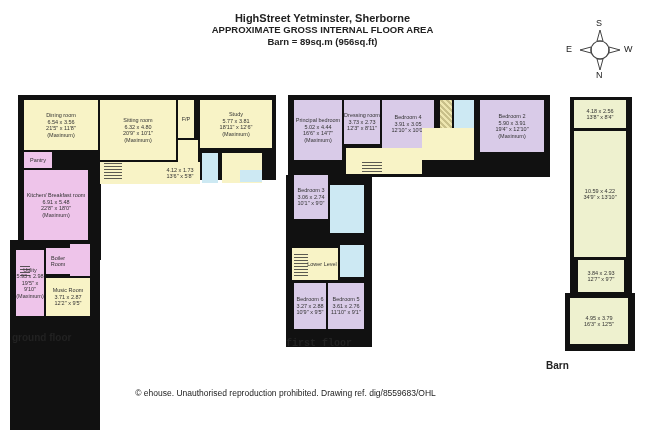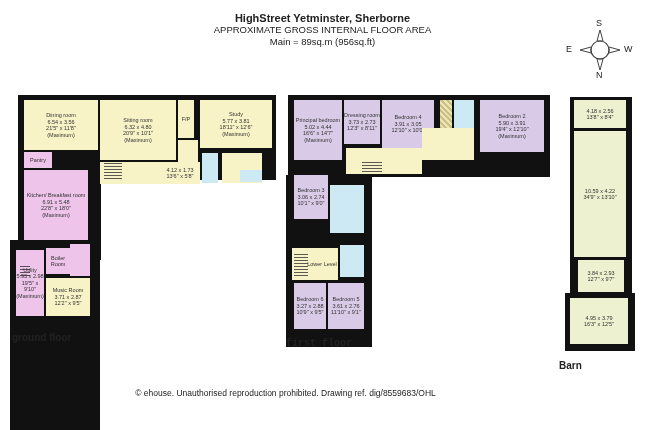--- a/index.html
+++ b/index.html
@@ -1,40 +1,40 @@
 <!DOCTYPE html>
 <html><head>
 <meta charset="utf-8">
 <style>
   html,body{margin:0;padding:0;background:#fff;}
   body{width:645px;height:430px;position:relative;overflow:hidden;font-family:"Liberation Sans",sans-serif;color:#222;}
   .header{position:absolute;left:0;top:12px;width:645px;text-align:center;line-height:12px;}
   .header .t1{font-size:11px;font-weight:bold;text-align:center;}
-  .header .t2,.header .t3,.header .t4{font-size:9.5px;font-weight:normal;}
+  .header .t2,.header .t3,.header .t4{font-size:9.5px;font-weight:bold;}
   .compass{position:absolute;left:572px;top:22px;width:56px;height:56px;}
   .compass span{position:absolute;font-size:9px;}
   .room{position:absolute;box-sizing:border-box;text-align:center;font-size:5.5px;line-height:6.5px;color:#333;display:flex;flex-direction:column;justify-content:center;align-items:center;}
   .wall{position:absolute;background:#111;}
   .y{background:#f8f3c6;}
   .p{background:#eec4ea;}
   .v{background:#d9cbe8;}
   .b{background:#cde9f3;}
   .g{background:#eef1cf;}
   .hatch{background:repeating-linear-gradient(45deg,#c9c08a 0 2px,#eee6b0 2px 4px);}
   .floor-label{position:absolute;font-size:10px;font-weight:bold;}
   .footer{position:absolute;left:0;top:388px;width:571px;text-align:center;font-size:8.5px;}
   .stairs{position:absolute;background:repeating-linear-gradient(0deg,#333 0 1px,transparent 1px 3px);opacity:.8;}
 </style>
 </head>
 <body>
 
 <div class="header">
   <div class="t1">HighStreet Yetminster, Sherborne</div>
   <div class="t2">APPROXIMATE GROSS INTERNAL FLOOR AREA</div>
-  <div class="t4">Main = 89sq.m (956sq.ft)</div>
+  <div class="t4">Barn = 89sq.m (956sq.ft)</div>
 </div>
 
 <div class="compass">
   <svg width="56" height="56" viewBox="0 0 56 56">
     <circle cx="28" cy="28" r="9" fill="none" stroke="#444" stroke-width="1.2"></circle>
     <polygon points="28,8 25,19 31,19" fill="none" stroke="#444"></polygon>
     <polygon points="28,48 25,37 31,37" fill="none" stroke="#444"></polygon>
     <polygon points="8,28 19,25 19,31" fill="none" stroke="#444"></polygon>
     <polygon points="48,28 37,25 37,31" fill="none" stroke="#444"></polygon>
   </svg>
@@ -188,16 +188,16 @@
     <div>34'9" x 13'10"</div>
   </div>
   <div class="room g" style="left:578px;top:260px;width:46px;height:32px;">
     <div>3.84 x 2.93</div>
     <div>12'7" x 9'7"</div>
   </div>
   <div class="room g" style="left:570px;top:298px;width:58px;height:46px;">
     <div>4.95 x 3.79</div>
     <div>16'3" x 12'5"</div>
   </div>
-  <div class="floor-label" style="left:547px;top:360px;padding-left:12px;">Barn</div>
+  <div class="floor-label" style="left:534px;top:360px;padding-left:12px;">Barn</div>
 </div>
 
 <div class="footer">© ehouse. Unauthorised reproduction prohibited. Drawing ref. dig/8559683/OHL</div>
 
 </body></html>

